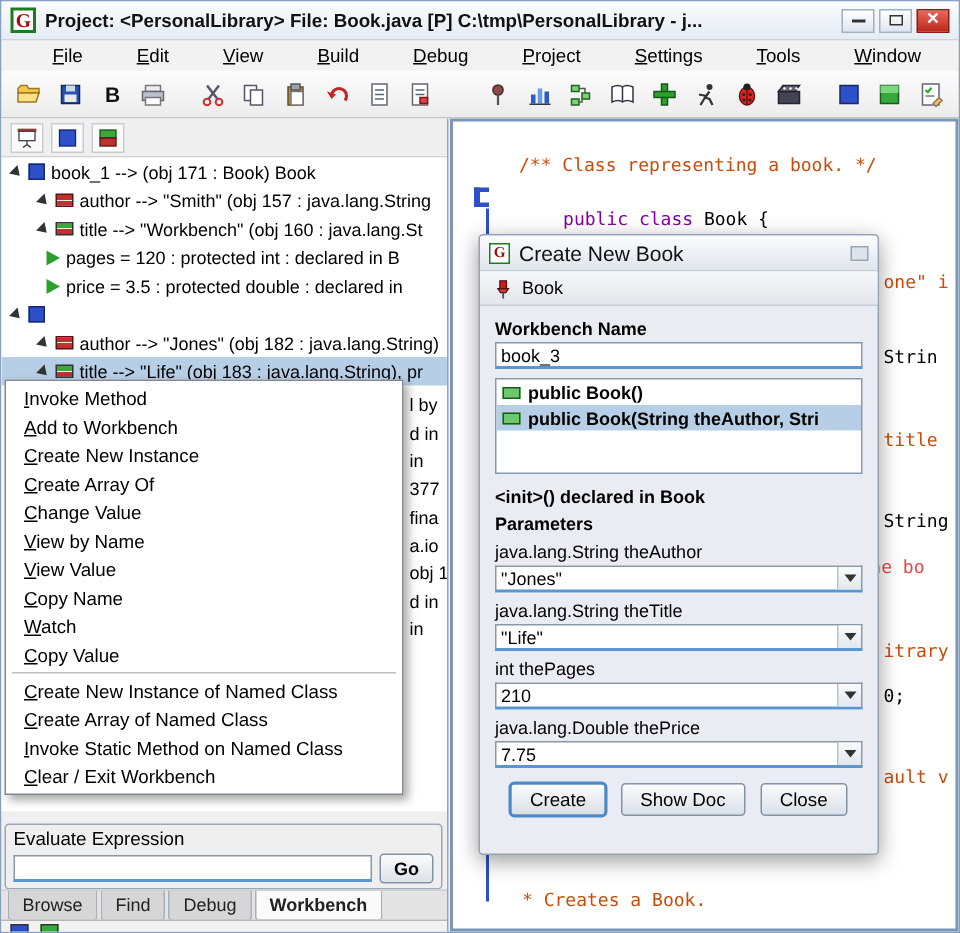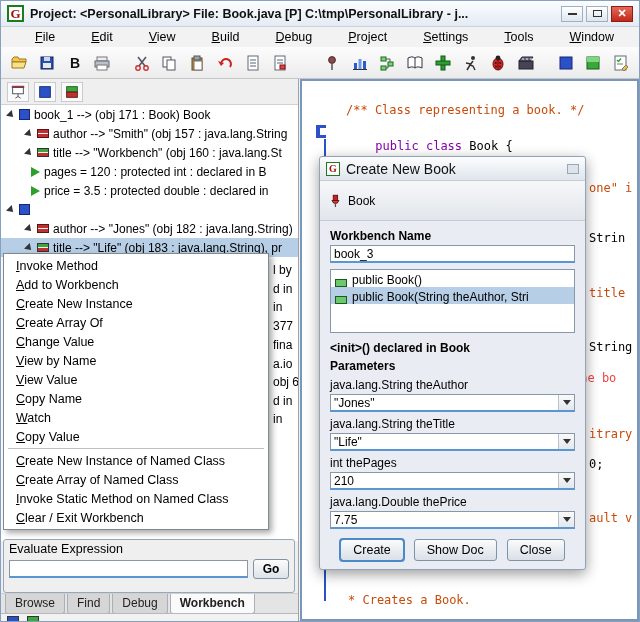--- a/index.html
+++ b/index.html
@@ -62,21 +62,21 @@
   .ic-obj { width:11px; height:11px; background:#2b50c8; border:1px solid #14286e; flex:0 0 auto; }
   .ic-str { width:12px; height:9px; border:1px solid #5a1414; flex:0 0 auto;
     background:linear-gradient(#c03030 0 45%, #f0f0f0 45% 55%, #c03030 55%); }
   .ic-str2 { width:12px; height:9px; border:1px solid #333; flex:0 0 auto;
     background:linear-gradient(#3aa83a 0 45%, #f0f0f0 45% 55%, #c03030 55%); }
   .ic-prim { width:0; height:0; border-top:5px solid transparent; border-bottom:5px solid transparent;
     border-left:9px solid #2ca02c; flex:0 0 auto; }
   .frag { position:absolute; left:272px; font-size:12px; color:#000; white-space:nowrap; }
 
   
-  .evaluate { position:absolute; left:2px; right:3px; bottom:28px; height:54px;
+  .evaluate { position:absolute; left:2px; right:3px; bottom:28px; height:44px;
     border:1px solid #98a8b8; border-radius:3px; background:#efefef; padding:2px 5px; }
   .eval-label { font-size:12.5px; color:#000; height:17px; }
   .eval-row { display:flex; align-items:center; gap:5px; }
   .eval-input { flex:1; height:18px; border:1px solid #8898a8; border-bottom:2px solid #5a96d2;
     background:#fff; font-size:12px; padding:0 3px; font-family:"Liberation Sans",sans-serif; }
   .go-btn { width:36px; height:20px; font-size:12px; font-weight:bold; color:#000;
     background:linear-gradient(#fbfbfb,#dde3ea); border:1px solid #7f93a7; border-radius:3px; }
 
   
   .tabsbar { position:absolute; left:0; right:0; bottom:8px; height:20px; background:#e4e4e4;
@@ -106,30 +106,30 @@
 
   
   .dialog { position:absolute; left:318px; top:155px; width:267px; height:414px;
     background:#e9edf3; border:1px solid #93a3b5; border-radius:3px;
     box-shadow:0 4px 14px rgba(0,0,0,.4); z-index:6; font-size:12px; }
   .dlg-title { height:24px; background:linear-gradient(#fcfdfe,#dfe5ec); border-bottom:1px solid #c4cdd6;
     display:flex; align-items:center; gap:6px; padding:0 6px; border-radius:3px 3px 0 0; }
   .dlg-title .gicon { width:14px; height:14px; font-size:10px; border-width:1.5px; }
   .dlg-title-text { font-size:14px; color:#111; flex:1; }
   .dlg-corner { width:12px; height:10px; border:1px solid #9aa6b2; background:#dde3ea; }
-  .dlg-pinrow { height:40px; background:linear-gradient(#f6f7f9,#e2e6eb); border-bottom:1px solid #c4cdd6;
+  .dlg-pinrow { height:23px; background:linear-gradient(#f6f7f9,#e2e6eb); border-bottom:1px solid #c4cdd6;
     display:flex; align-items:center; gap:6px; padding:0 8px; }
   .dlg-pinrow svg { width:14px; height:15px; }
   .dlg-body { padding:6px 10px 8px; }
   .dlg-label-b { font-weight:bold; color:#000; margin-top:2px; }
   .dlg-label { color:#000; margin-top:5px; }
   .dlg-input { width:100%; height:18px; border:1px solid #8898a8; border-bottom:2px solid #5a96d2;
     background:#fff; font-size:12px; padding:0 3px; margin-top:2px; font-family:"Liberation Sans",sans-serif; }
   .ctor-list { margin-top:6px; height:64px; background:#fff; border:1px solid #8898a8; overflow:hidden; }
-  .ctor-row { height:17px; display:flex; align-items:flex-end; gap:5px; padding:0 4px; white-space:nowrap; overflow:hidden; }
+  .ctor-row { height:17px; display:flex; align-items:center; gap:5px; padding:0 4px; white-space:nowrap; overflow:hidden;font-weight:bold; }
   .ctor-row.sel { background:#b7cfe6; }
   .ic-ctor { width:12px; height:8px; background:#6cc86c; border:1px solid #1c5a1c; flex:0 0 auto; }
   .combo { margin-top:2px; height:18px; background:#fff; border:1px solid #8898a8; border-bottom:2px solid #5a96d2;
     display:flex; align-items:center; }
   .combo .val { flex:1; padding:0 3px; white-space:nowrap; overflow:hidden; }
   .combo .dd { width:16px; height:100%; border-left:1px solid #b8c2cc; background:linear-gradient(#fafafa,#e2e8ee);
     display:flex; align-items:center; justify-content:center; }
   .combo .dd i { width:0; height:0; border-left:4px solid transparent; border-right:4px solid transparent; border-top:5px solid #333; }
   .dlg-btnrow { margin-top:10px; display:flex; justify-content:center; gap:10px; }
   .dbtn { height:22px; padding:0 12px; font-size:12.5px; color:#000;
@@ -396,21 +396,21 @@
         <span class="ic-str2"></span>
         <span>title --&gt; "Life" (obj 183 : java.lang.String), pr</span>
       </div>
 
       <span class="frag" style="top:158px">l by</span>
       <span class="frag" style="top:177px">d in</span>
       <span class="frag" style="top:195px">in</span>
       <span class="frag" style="top:214px">377</span>
       <span class="frag" style="top:233px">fina</span>
       <span class="frag" style="top:252px">a.io</span>
-      <span class="frag" style="top:270px">obj 6</span>
+      <span class="frag" style="top:270px">obj 1</span>
       <span class="frag" style="top:289px">d in</span>
       <span class="frag" style="top:307px">in</span>
     </div>
 
     <div class="evaluate">
       <div class="eval-label">Evaluate Expression</div>
       <div class="eval-row">
         <input class="eval-input" value="" style="">
         <button class="go-btn">Go</button>
       </div>

